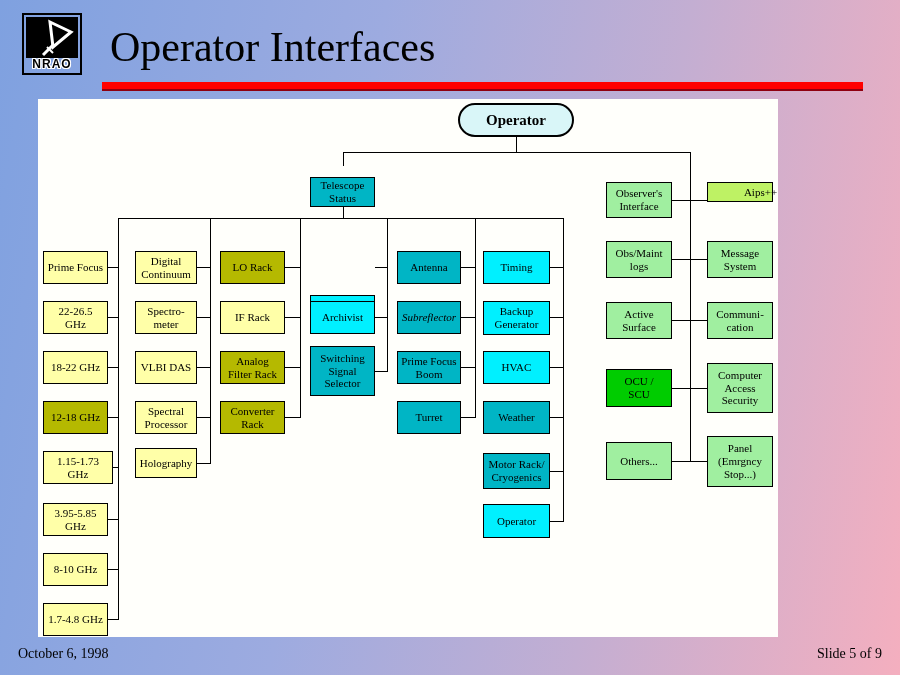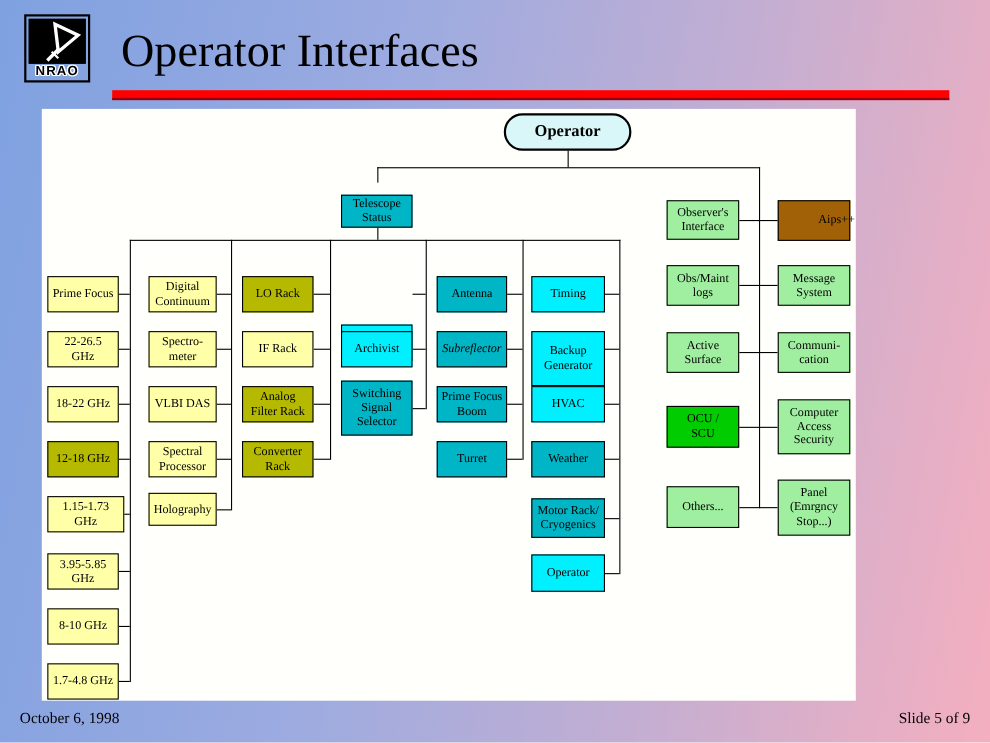--- a/index.html
+++ b/index.html
@@ -143,39 +143,39 @@
 Signal
 Selector</div>
 
 <div class="node" style="left: 397px; top: 251px; width: 64px; height: 33px; background: rgb(0, 181, 197);">Antenna</div>
 <div class="node" style="left: 397px; top: 301px; width: 64px; height: 33px; background: rgb(0, 181, 197); font-style: italic;">Subreflector</div>
 <div class="node" style="left: 397px; top: 351px; width: 64px; height: 33px; background: rgb(0, 181, 197);">Prime Focus
 Boom</div>
 <div class="node" style="left: 397px; top: 401px; width: 64px; height: 33px; background: rgb(0, 181, 197);">Turret</div>
 
 <div class="node" style="left: 483px; top: 251px; width: 67px; height: 33px; background: rgb(0, 240, 255);">Timing</div>
-<div class="node" style="left: 483px; top: 301px; width: 67px; height: 50px; background: rgb(0, 240, 255); font-family: Liberation Serif, serif;">Backup
+<div class="node" style="left: 483px; top: 301px; width: 67px; height: 34px; background: rgb(0, 240, 255); font-family: Liberation Serif, serif;">Backup
 Generator</div>
 <div class="node" style="left: 483px; top: 351px; width: 67px; height: 33px; background: rgb(0, 240, 255);">HVAC</div>
 <div class="node" style="left: 483px; top: 401px; width: 67px; height: 33px; background: rgb(0, 181, 197);">Weather</div>
 <div class="node" style="left: 483px; top: 453px; width: 67px; height: 36px; background: rgb(0, 181, 197);">Motor Rack/
 Cryogenics</div>
 <div class="node" style="left: 483px; top: 504px; width: 67px; height: 34px; background: rgb(0, 240, 255);">Operator</div>
 
 <div class="node" style="left: 606px; top: 182px; width: 66px; height: 36px; background: rgb(160, 239, 160);">Observer's
 Interface</div>
 <div class="node" style="left: 606px; top: 241px; width: 66px; height: 37px; background: rgb(160, 239, 160);">Obs/Maint
 logs</div>
 <div class="node" style="left: 606px; top: 302px; width: 66px; height: 37px; background: rgb(160, 239, 160);">Active
 Surface</div>
 <div class="node" style="left: 606px; top: 369px; width: 66px; height: 38px; background: rgb(0, 204, 0);">OCU /
 SCU</div>
 <div class="node" style="left: 606px; top: 442px; width: 66px; height: 38px; background: rgb(160, 239, 160);">Others...</div>
 
-<div class="node" style="left: 707px; top: 182px; width: 66px; height: 37px; background: #a16207; padding-left: 41px;">Aips++</div>
+<div class="node" style="left: 707px; top: 182px; width: 66px; height: 20px; background: #bef264; padding-left: 41px;">Aips++</div>
 <div class="node" style="left: 707px; top: 241px; width: 66px; height: 37px; background: rgb(160, 239, 160);">Message
 System</div>
 <div class="node" style="left: 707px; top: 302px; width: 66px; height: 37px; background: rgb(160, 239, 160);">Communi-
 cation</div>
 <div class="node" style="left: 707px; top: 363px; width: 66px; height: 50px; background: rgb(160, 239, 160);">Computer
 Access
 Security</div>
 <div class="node" style="left: 707px; top: 436px; width: 66px; height: 51px; background: rgb(160, 239, 160);">Panel
 (Emrgncy
 Stop...)</div>

